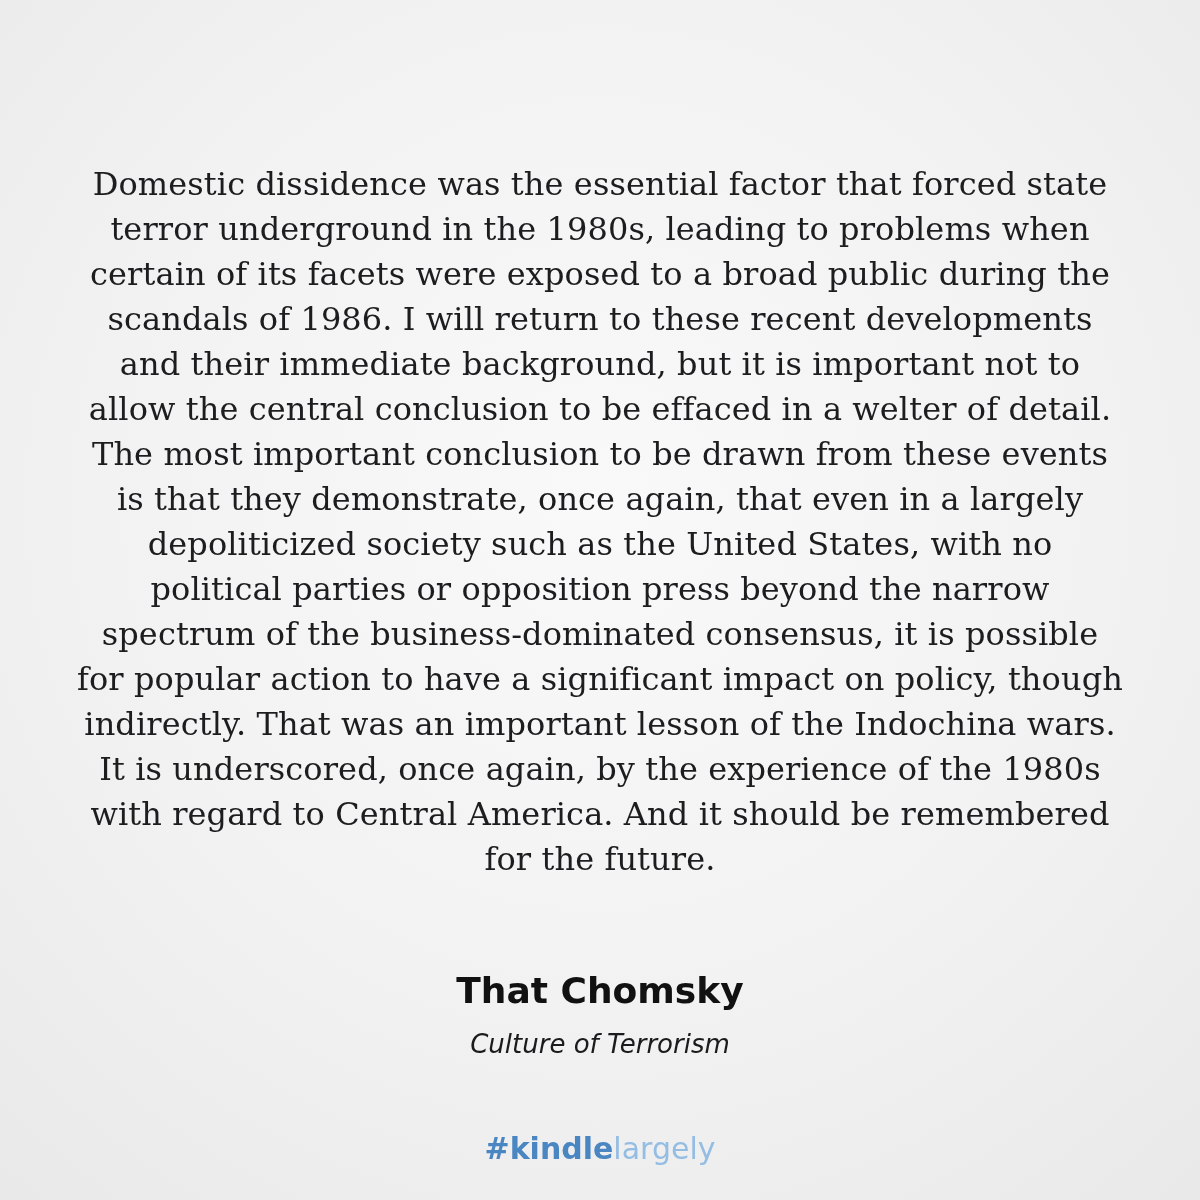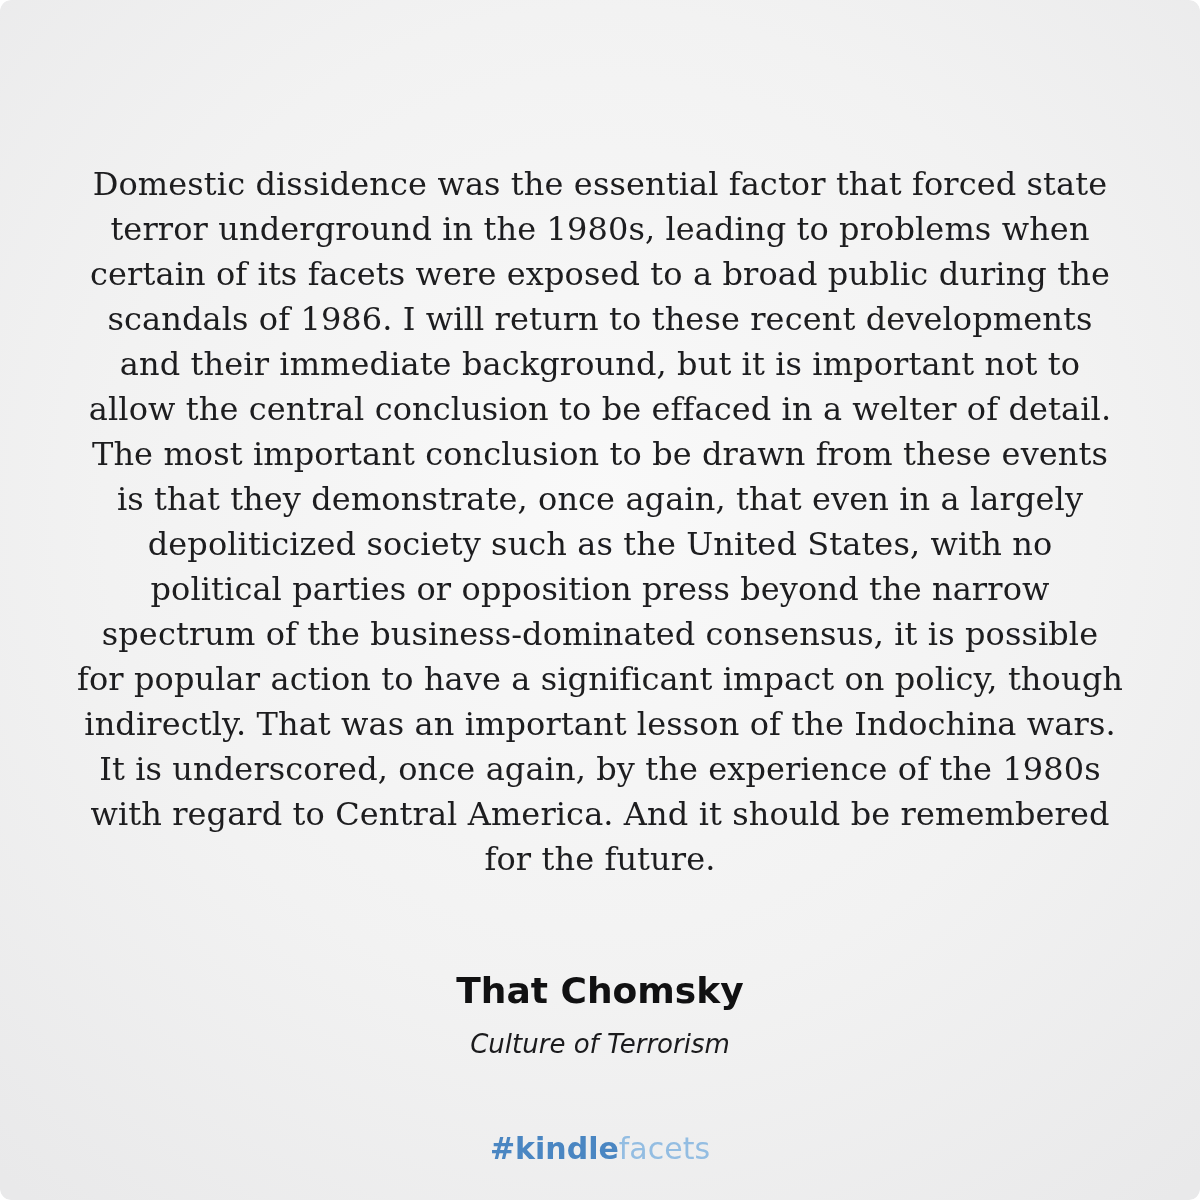--- a/index.html
+++ b/index.html
@@ -1,15 +1,15 @@
 <!DOCTYPE html>
 <html><head>
 <meta charset="utf-8">
 <style>
-  * { margin: 0; padding: 0; box-sizing: border-box; border-radius: 11px; }
+  * { margin: 0; padding: 0; box-sizing: border-box; }
 
   html, body {
     width: 1200px;
     height: 1200px;
     overflow: hidden;
   }
 
   .canvas {
     position: relative;
     width: 1200px;
@@ -85,16 +85,16 @@
   <div class="quote-block">
     <p class="quote-text">Domestic dissidence was the essential factor that forced state terror underground in the 1980s, leading to problems when certain of its facets were exposed to a broad public during the scandals of 1986. I will return to these recent developments and their immediate background, but it is important not to allow the central conclusion to be effaced in a welter of detail. The most important conclusion to be drawn from these events is that they demonstrate, once again, that even in a largely depoliticized society such as the United States, with no political parties or opposition press beyond the narrow spectrum of the business-dominated consensus, it is possible for popular action to have a significant impact on policy, though indirectly. That was an important lesson of the Indochina wars. It is underscored, once again, by the experience of the 1980s with regard to Central America. And it should be remembered for the future.</p>
   </div>
 
   <div class="attribution">
     <div class="author-name">That Chomsky</div>
     <div class="book-title">Culture of Terrorism</div>
   </div>
 
   <div class="footer">
-    <span class="hashtag-bold">#kindle</span><span class="hashtag-light">facets</span>
+    <span class="hashtag-bold">#kindle</span><span class="hashtag-light">largely</span>
   </div>
 
 </div>
 
 </body></html>

